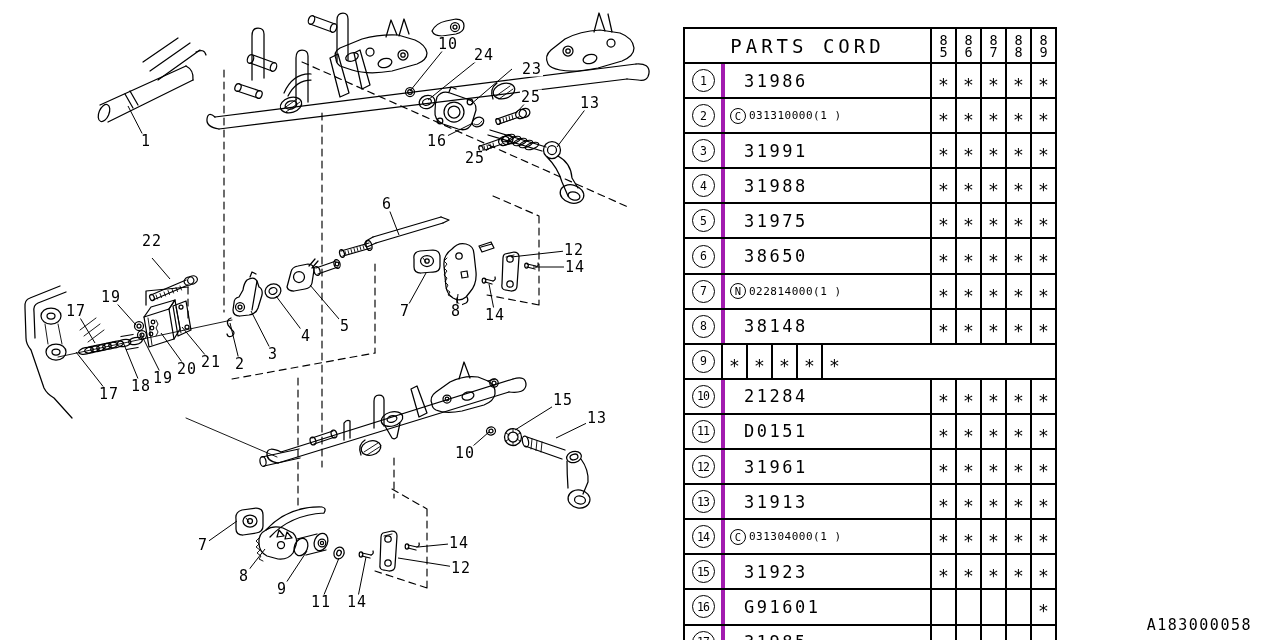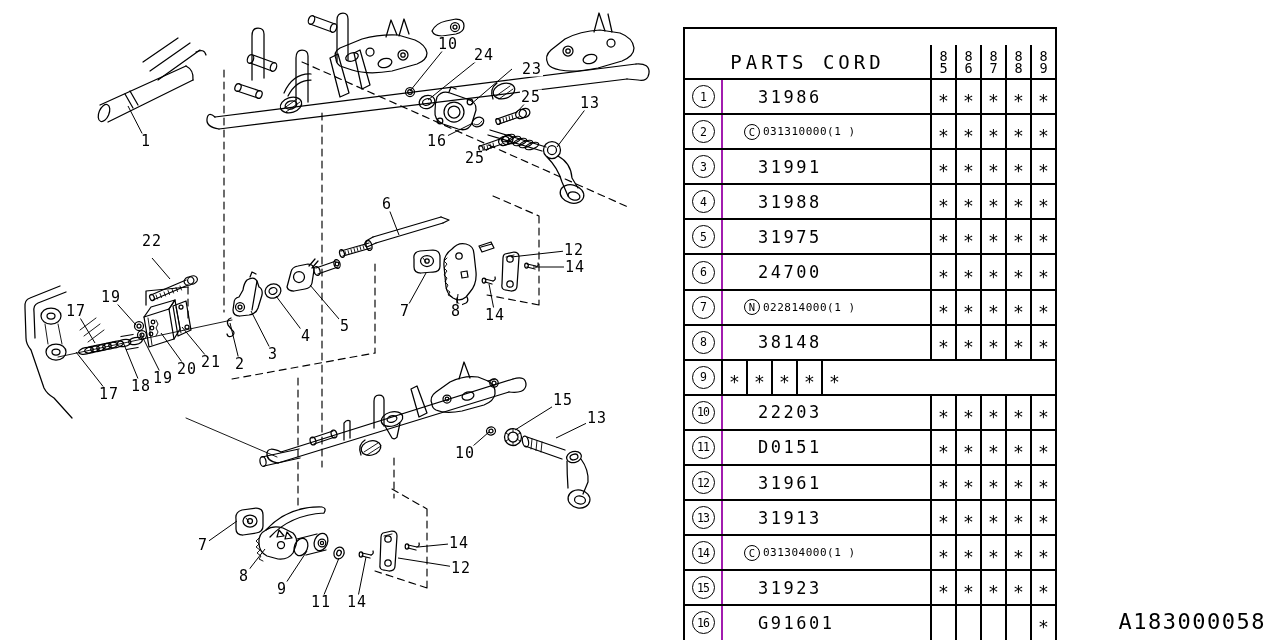--- a/index.html
+++ b/index.html
@@ -9,40 +9,40 @@
   #diagram{position:absolute;left:0;top:0;width:680px;height:640px;}
   #diagram svg{position:absolute;left:0;top:0;}
   .ln{stroke:#000;stroke-width:1.25;fill:none;stroke-linecap:round;stroke-linejoin:round;}
   .thin{stroke-width:.9;}
   .dash{stroke-dasharray:7 5;stroke-width:1.15;}
   #callouts{position:absolute;left:0;top:0;width:680px;height:640px;pointer-events:none;}
   .callout{position:absolute;transform:translate(-50%,-50%);font-size:15px;line-height:15px;
            background:#fff;padding:0 1px;letter-spacing:1px;white-space:nowrap;}
   
   .ptable{position:absolute;left:683px;top:27px;width:370px;border:2px solid #000;background:#fff;box-sizing:content-box;}
-  .pt-head{display:flex;height:33px;margin-top:16px;}
+  .pt-head{display:flex;height:33px;}
   .pt-title{width:245px;display:flex;align-items:center;justify-content:center;
             font-size:19px;letter-spacing:4px;white-space:nowrap;}
   .pt-years{display:flex;}
   .cell-yh{width:25px;box-sizing:border-box;border-left:2px solid #000;display:flex;flex-direction:column;
            align-items:center;justify-content:center;font-size:13.5px;line-height:12px;}
   .pt-row{display:flex;height:33.1px;border-top:2px solid #000;}
   .cell-num{width:36px;display:flex;align-items:center;justify-content:center;}
-  .cell-code{width:209px;box-sizing:border-box;border-left:2px solid #a21caf;display:flex;align-items:center;padding-left:21px;}
+  .cell-code{width:209px;box-sizing:border-box;border-left:4px solid #a21caf;display:flex;align-items:center;padding-left:5px;}
   .cell-y{width:25px;box-sizing:border-box;border-left:2px solid #000;display:flex;align-items:center;justify-content:center;}
   .circ{width:23px;height:23px;box-sizing:border-box;border:1.6px solid #000;border-radius:50%;
         display:flex;align-items:center;justify-content:center;font-size:11.5px;letter-spacing:-1px;flex:none;}
   .pcirc{width:16px;height:16px;box-sizing:border-box;border:1.4px solid #000;border-radius:50%;
          display:inline-flex;align-items:center;justify-content:center;font-size:10.5px;margin-right:3px;flex:none;}
   .code{font-size:17px;letter-spacing:2.5px;white-space:nowrap;}
   .code.tight{font-size:11px;letter-spacing:.5px;}
   .code.noprefix{margin-left:14px;}
   .ast{font-size:18px;transform:translateY(4px);}
   
-  #docid{position:absolute;right:14px;bottom:6px;font-size:22px;letter-spacing:1.5px;}
+  #docid{position:absolute;right:28px;bottom:6px;font-size:15px;letter-spacing:1.5px;}
 </style>
 </head>
 <body>
 
 <div id="page">
 
   <div id="diagram">
     <svg viewBox="0 0 680 640" width="680" height="640">
 
       <g class="ln dash">
@@ -526,21 +526,21 @@
           </div>
           <div class="cell-y">
             <div class="ast">*</div>
           </div>
         </div>
         <div class="pt-row">
           <div class="cell-num">
             <div class="circ">6</div>
           </div>
           <div class="cell-code">
-            <div class="code noprefix">24700</div>
+            <div class="code noprefix">38650</div>
           </div>
           <div class="cell-y">
             <div class="ast">*</div>
           </div>
           <div class="cell-y">
             <div class="ast">*</div>
           </div>
           <div class="cell-y">
             <div class="ast">*</div>
           </div>
@@ -616,21 +616,21 @@
           </div>
           <div class="cell-y">
             <div class="ast">*</div>
           </div>
         </div>
         <div class="pt-row">
           <div class="cell-num">
             <div class="circ">10</div>
           </div>
           <div class="cell-code">
-            <div class="code noprefix">22203</div>
+            <div class="code noprefix">21284</div>
           </div>
           <div class="cell-y">
             <div class="ast">*</div>
           </div>
           <div class="cell-y">
             <div class="ast">*</div>
           </div>
           <div class="cell-y">
             <div class="ast">*</div>
           </div>

